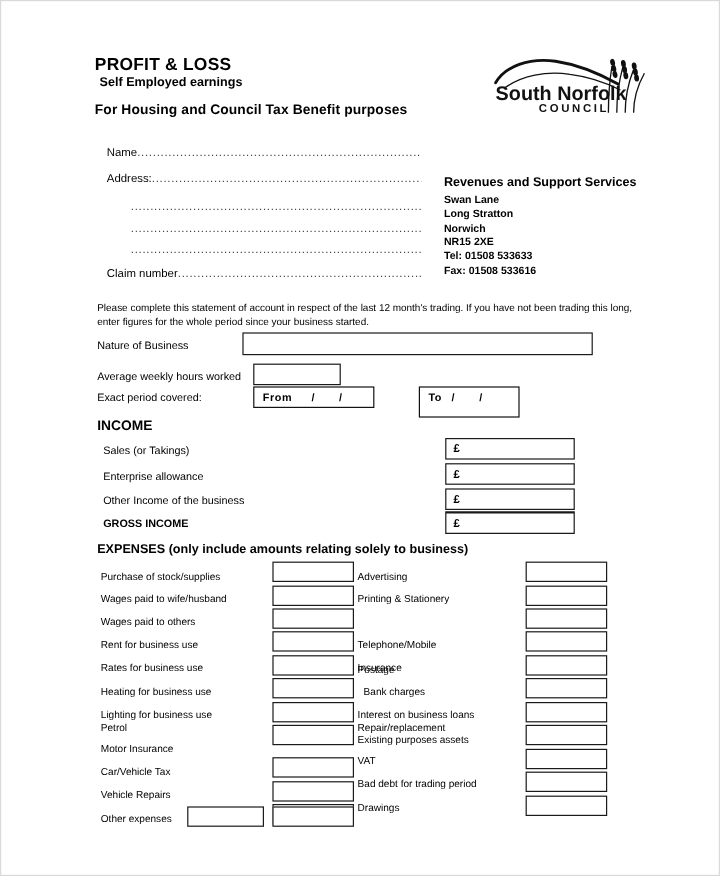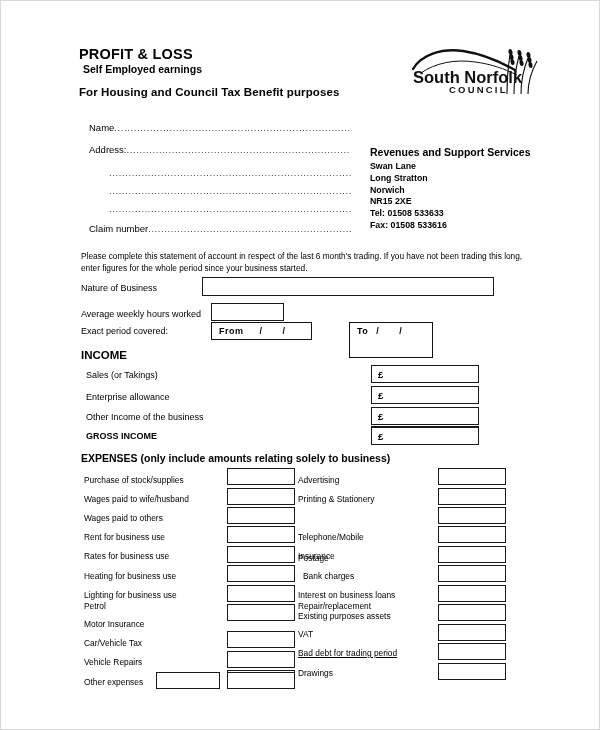--- a/index.html
+++ b/index.html
@@ -181,33 +181,33 @@
   <div class="abs" style="left:369px; top:145px;">
     <div class="bold" style="font-size:10.5px; margin-bottom:3px;">Revenues and Support Services</div>
     <div class="bold" style="font-size:8.8px; line-height:11.8px;">Swan Lane</div>
     <div class="bold" style="font-size:8.8px; line-height:11.8px;">Long Stratton</div>
     <div class="bold" style="font-size:8.8px; line-height:11.8px;">Norwich</div>
     <div class="bold" style="font-size:8.8px; line-height:11.8px;">NR15 2XE</div>
     <div class="bold" style="font-size:8.8px; line-height:11.8px;">Tel: 01508 533633</div>
     <div class="bold" style="font-size:8.8px; line-height:11.8px;">Fax: 01508 533616</div>
   </div>
 
-  <div class="abs para">Please complete this statement of account in respect of the last 6 month's trading.  If you have not been trading this long, enter figures for the whole period since your business started.</div>
+  <div class="abs para">Please complete this statement of account in respect of the last 12 month's trading.  If you have not been trading this long, enter figures for the whole period since your business started.</div>
 
   <div class="abs lbl" style="left:80px; top:282px;">Nature of Business</div>
   <div class="abs box" style="left:201px; top:276px; width:292px; height:19px;"></div>
 
   <div class="abs lbl" style="left:80px; top:308px;">Average weekly hours worked</div>
   <div class="abs box" style="left:210px; top:302px; width:73px; height:18px;"></div>
 
   <div class="abs lbl" style="left:80px; top:325px;">Exact period covered:</div>
   <div class="abs datebox" style="left:210px; top:321px; width:101px; height:18px;">
     <span>From</span><span class="slashes">/  /</span>
   </div>
-  <div class="abs datebox" style="left:348px; top:321px; width:84px; height:36px;">
+  <div class="abs datebox" style="left:348px; top:321px; width:84px; height:26px;">
     <span>To</span><span class="slashes" style="margin-left:8px;">/  /</span>
   </div>
 
   <div class="abs sect-head" style="left:80px; top:348px;">INCOME</div>
 
   <div class="abs lbl" style="left:85px; top:369px;">Sales (or Takings)</div>
   <div class="abs money-box" style="left:370px; top:364px; width:108px; height:18px;">
     <span>£</span>
   </div>
 
@@ -258,21 +258,21 @@
   <div class="abs lbl-sm" style="left:297px; top:474px;">Advertising</div>
   <div class="abs lbl-sm" style="left:297px; top:493px;">Printing &amp; Stationery</div>
   <div class="abs lbl-sm" style="left:297px; top:512px;margin-top:40px;">Postage</div>
   <div class="abs lbl-sm" style="left:297px; top:531px;">Telephone/Mobile</div>
   <div class="abs lbl-sm" style="left:297px; top:550px;">Insurance</div>
   <div class="abs lbl-sm" style="left:302px; top:570px;">Bank charges</div>
   <div class="abs lbl-sm" style="left:297px; top:589px;">Interest on business loans</div>
   <div class="abs lbl-sm" style="left:297px; top:600px;">Repair/replacement</div>
   <div class="abs lbl-sm" style="left:297px; top:610px;">Existing purposes assets</div>
   <div class="abs lbl-sm" style="left:297px; top:628px;">VAT</div>
-  <div class="abs lbl-sm" style="left:297px; top:647px;text-decoration:underline;">Bad debt for trading period</div>
+  <div class="abs lbl-sm" style="left:297px; top:647px;">Bad debt for trading period</div>
   <div class="abs lbl-sm" style="left:297px; top:667px;">Drawings</div>
 
   <div class="abs exp-box" style="left:437px; top:467px;"></div>
   <div class="abs exp-box" style="left:437px; top:487px;"></div>
   <div class="abs exp-box" style="left:437px; top:506px;"></div>
   <div class="abs exp-box" style="left:437px; top:525px;"></div>
   <div class="abs exp-box" style="left:437px; top:545px;"></div>
   <div class="abs exp-box" style="left:437px; top:564px;"></div>
   <div class="abs exp-box" style="left:437px; top:584px;"></div>
   <div class="abs exp-box" style="left:437px; top:603px;"></div>

